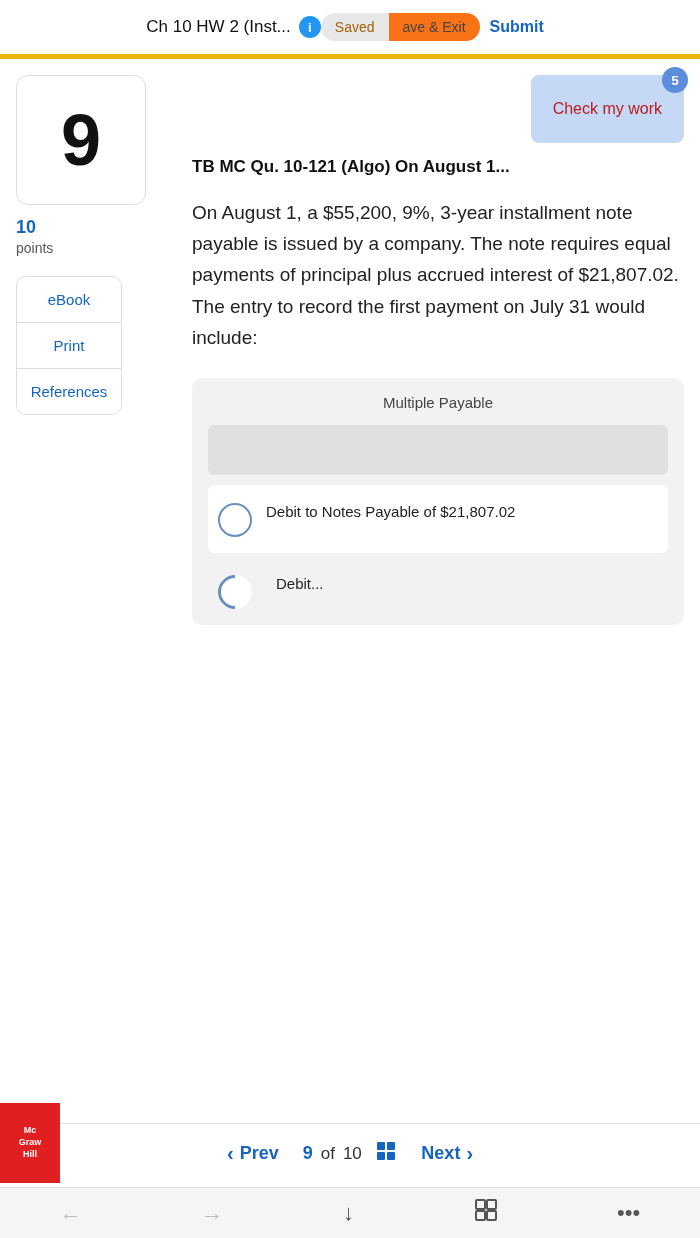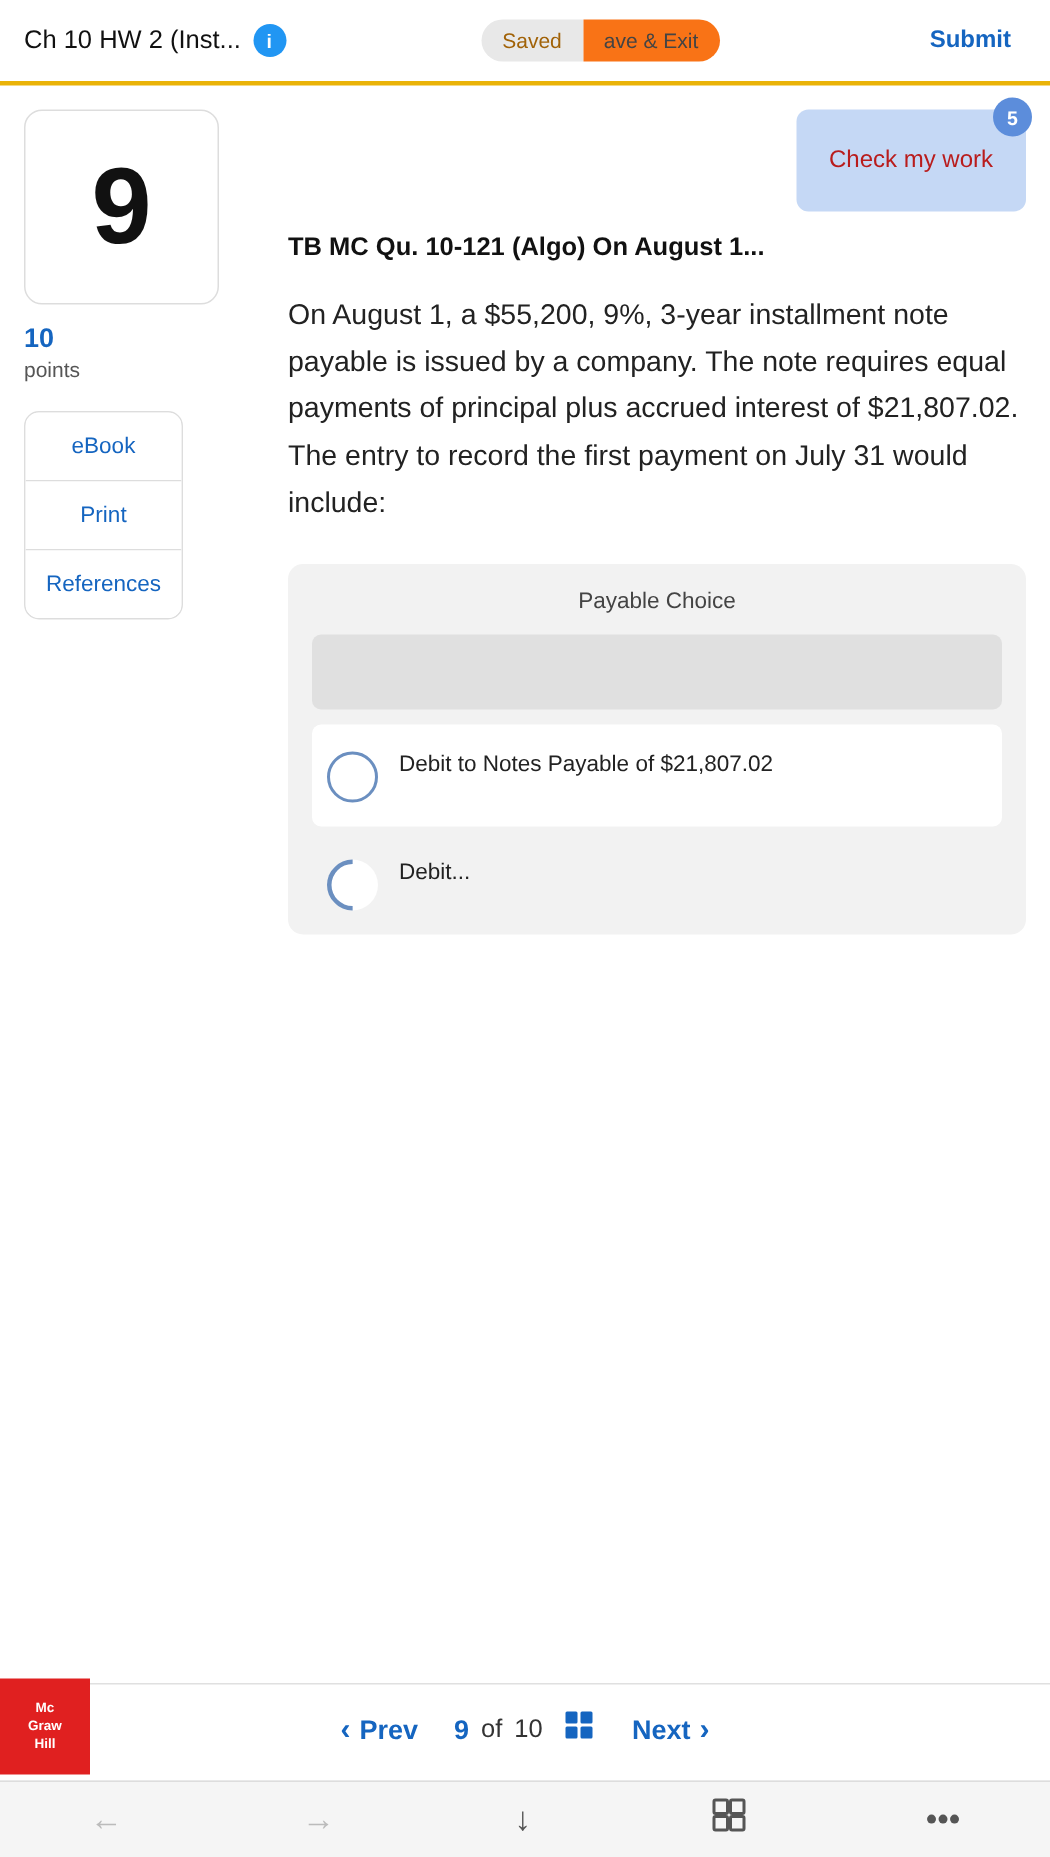--- a/index.html
+++ b/index.html
@@ -9,23 +9,23 @@
       min-height: 1238px;
       background: #fff;
       position: relative;
       overflow-x: hidden;
     }
 
     
     .header {
       display: flex;
       align-items: center;
-      justify-content: space-between;
+      justify-content: center;
       padding: 12px 16px;
-      border-bottom: 3px solid #eab308;
+      border-bottom: 5px solid #eab308;
       background: #fff;
     }
     .header-left {
       display: flex;
       align-items: center;
       gap: 8px;
     }
     .header-title {
       font-size: 17px;
       font-weight: 500;
@@ -228,21 +228,21 @@
       justify-content: center;
     }
     .mc-option-text {
       font-size: 15px;
       color: #222;
       line-height: 1.5;
     }
     .mc-option-partial {
       display: flex;
       align-items: flex-start;
-      gap: 14px;
+      gap: 24px;
       padding: 10px 10px 0;
     }
 
     
     .bottom-nav {
       position: fixed;
       bottom: 55px;
       left: 0;
       width: 700px;
       background: #fff;
@@ -283,21 +283,21 @@
     }
     .nav-grid-icon {
       color: #1565C0;
       font-size: 20px;
     }
     .mcgraw-hill-logo {
       position: fixed;
       bottom: 55px;
       left: 0;
       width: 60px;
-      height: 64px;
+      height: 80px;
       background: #e02020;
       display: flex;
       flex-direction: column;
       align-items: center;
       justify-content: center;
       z-index: 11;
     }
     .logo-text {
       color: #fff;
       font-size: 9px;
@@ -371,21 +371,21 @@
       <div style="position:relative; display:inline-block;">
         <button class="check-my-work-btn">Check my work</button>
         <div class="check-badge">5</div>
       </div>
     </div>
 
     <div class="question-title">TB MC Qu. 10-121 (Algo) On August 1...</div>
     <div class="question-body">On August 1, a $55,200, 9%, 3-year installment note payable is issued by a company. The note requires equal payments of principal plus accrued interest of $21,807.02. The entry to record the first payment on July 31 would include:</div>
 
     <div class="mc-section">
-      <div class="mc-label">Payable Choice</div>
+      <div class="mc-label">Multiple Payable</div>
 
       <div class="mc-option-blank"></div>
 
       <div class="mc-option">
         <div class="radio-circle"></div>
         <div class="mc-option-text">Debit to Notes Payable of $21,807.02</div>
       </div>
 
       <div class="mc-option-partial">
         <div class="radio-circle" style="border: 3px solid transparent; border-top-color: #6b8fc0; border-left-color: #6b8fc0; transform: rotate(-45deg);"></div>

